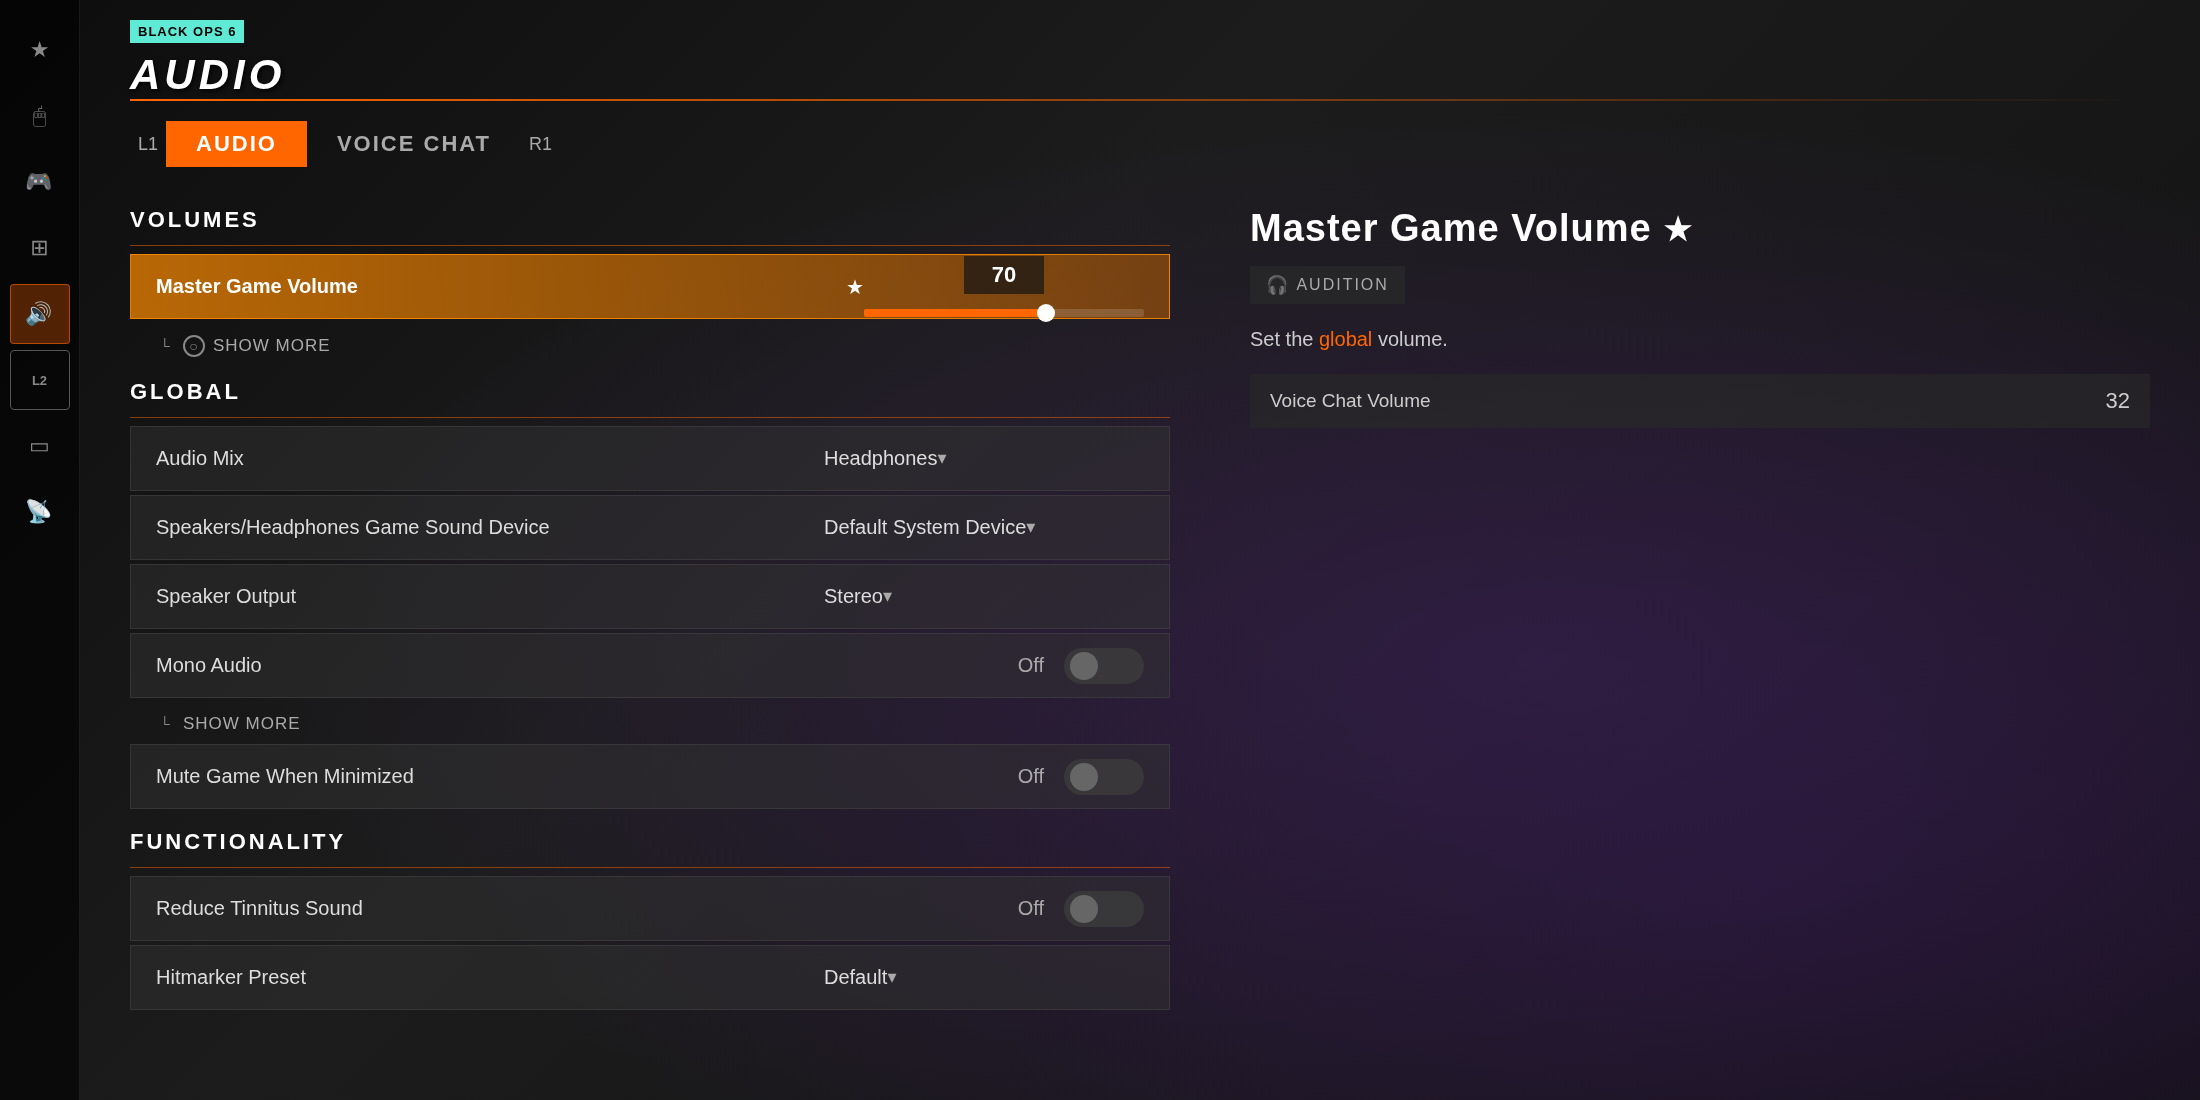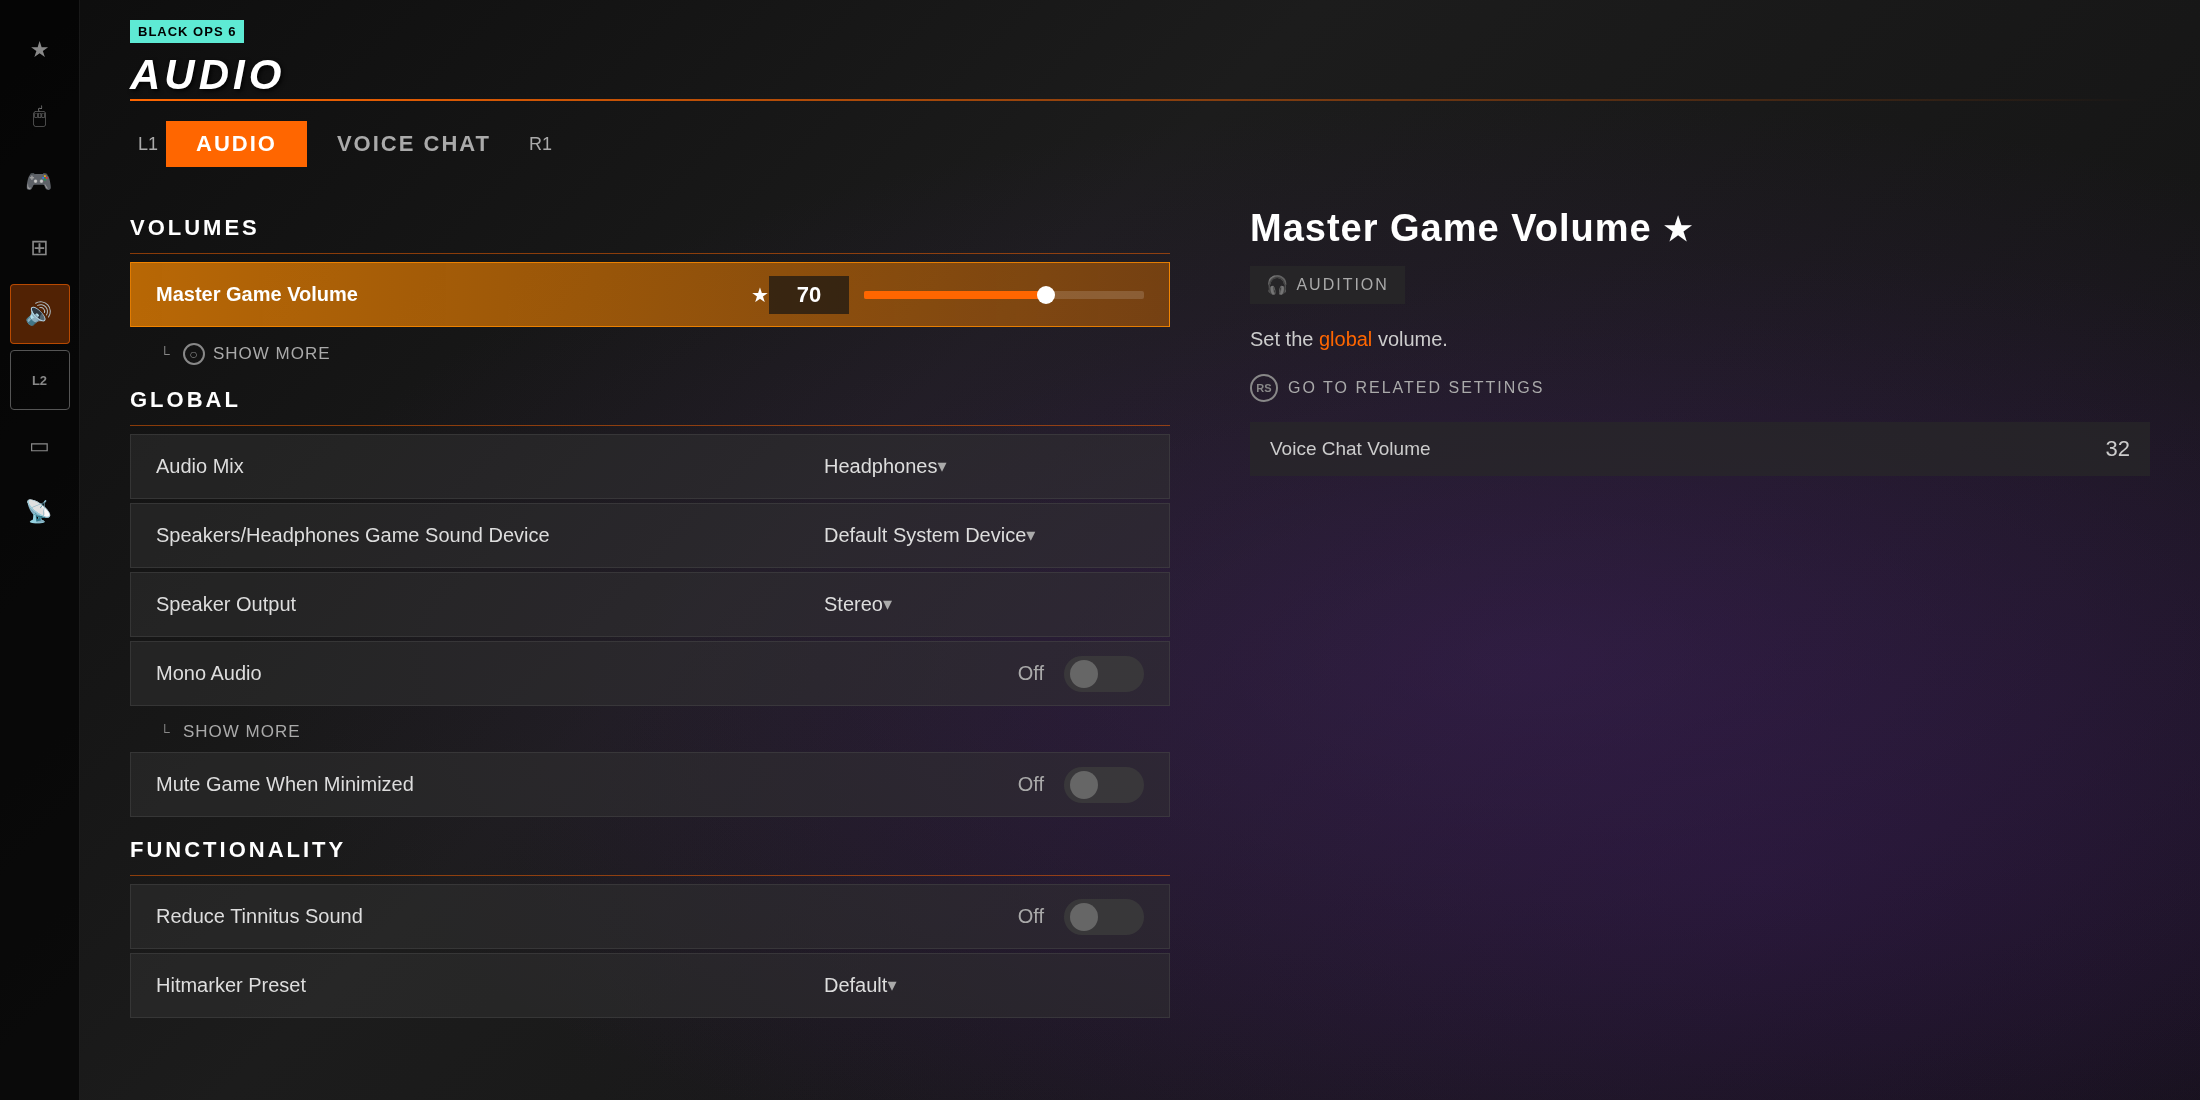--- a/index.html
+++ b/index.html
@@ -157,21 +157,21 @@
     }
 
     
     .section-header {
       font-size: 22px;
       font-weight: 900;
       color: #fff;
       letter-spacing: 3px;
       text-transform: uppercase;
       margin-bottom: 12px;
-      margin-top: 18px;
+      margin-top: 10px;
     }
 
     
     .settings-list {
       display: flex;
       flex-direction: column;
       gap: 4px;
       margin-bottom: 10px;
     }
 
@@ -205,20 +205,21 @@
     .star-icon {
       color: #fff;
       font-size: 20px;
       margin-left: 10px;
     }
 
     .setting-value-box {
       display: flex;
       align-items: center;
       gap: 15px;
+      flex-direction: column;
     }
 
     .value-number {
       background: rgba(20,20,20,0.7);
       padding: 6px 20px;
       font-size: 22px;
       color: #fff;
       font-weight: 600;
       min-width: 80px;
       text-align: center;
@@ -592,26 +593,20 @@
 
           <div class="audition-badge">
             <span class="audition-icon">🎧</span>
             <span class="audition-text">AUDITION</span>
           </div>
 
           <div class="description-text">
             <span>Set the </span><span class="highlight">global</span><span> volume.</span>
           </div>
 
-          <div class="related-settings-btn">
-            <div class="rs-badge">
-              <span>RS</span>
-            </div>
-            <span class="related-settings-text">GO TO RELATED SETTINGS</span>
-          </div>
 
           <div class="related-setting-row">
             <span class="related-setting-label">Voice Chat Volume</span>
             <span class="related-setting-value">32</span>
           </div>
 
         </div>
       </div>
 
     </div>

